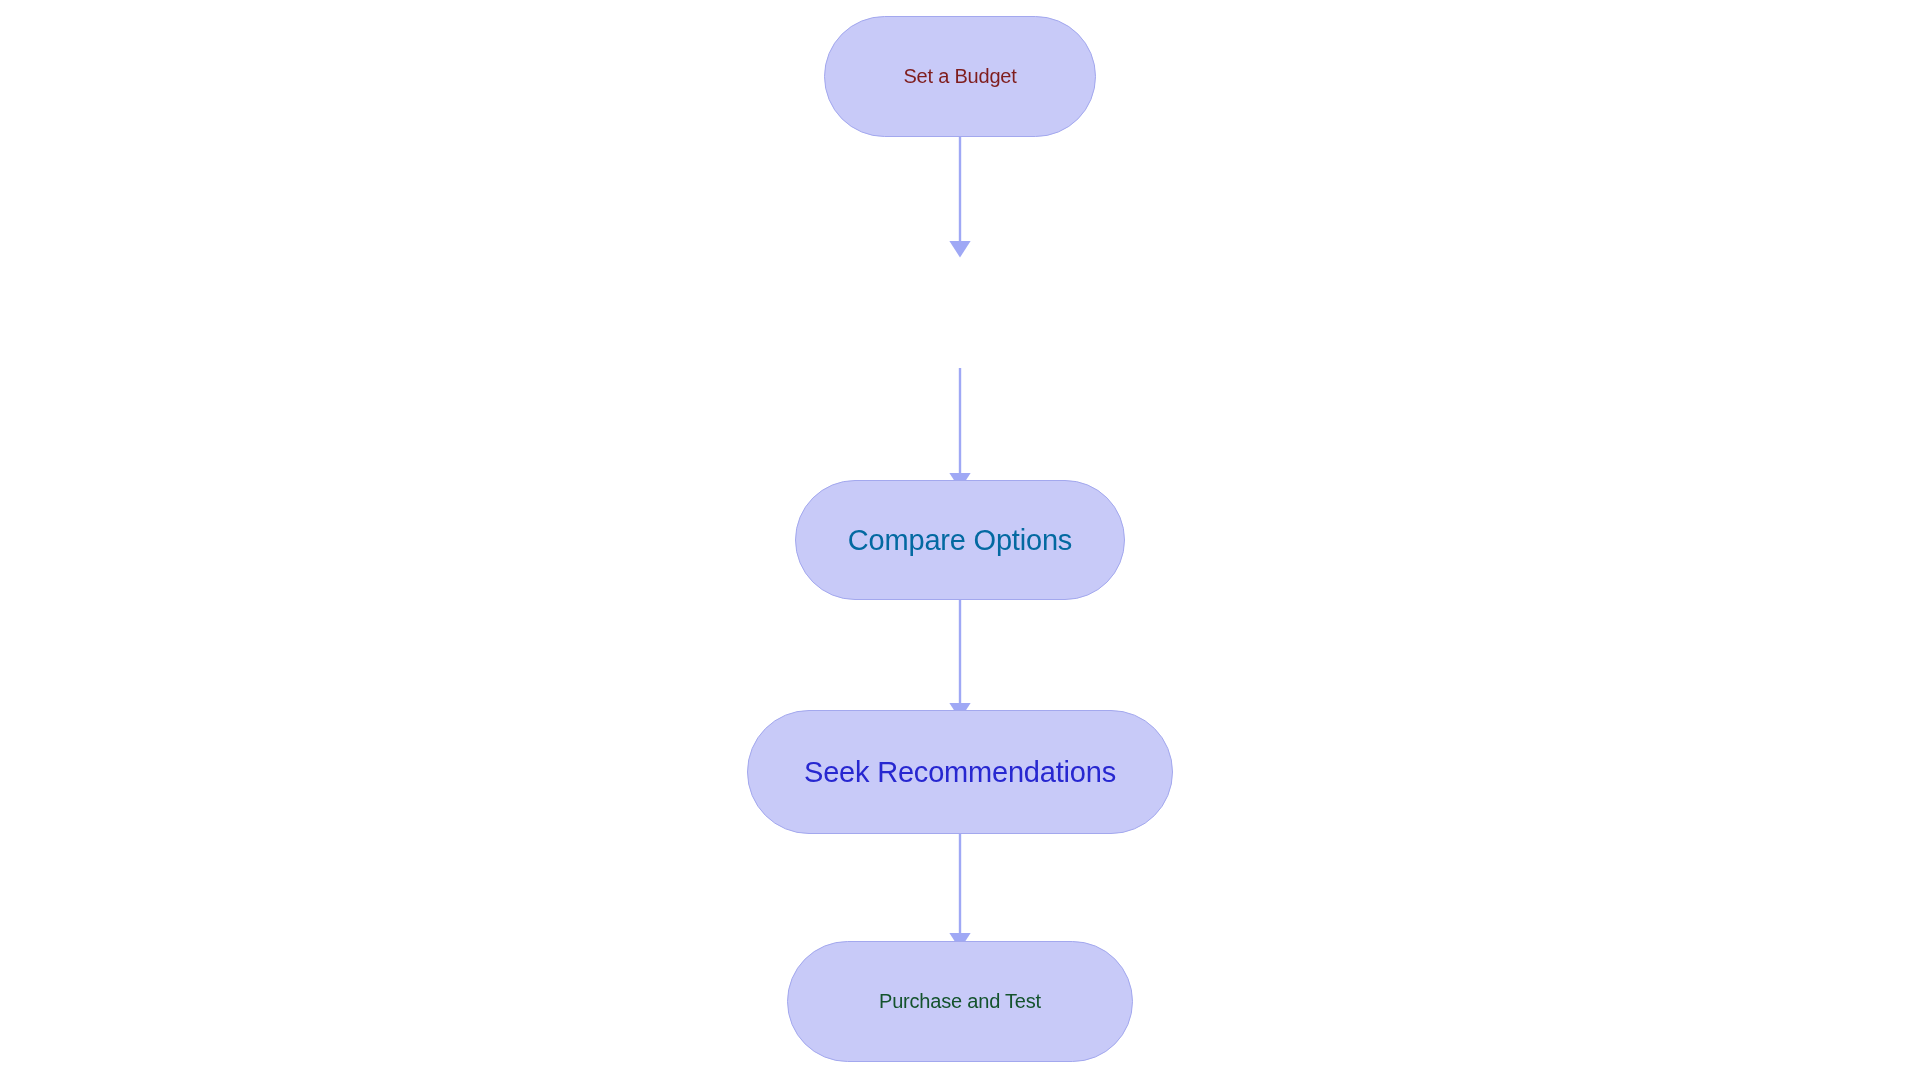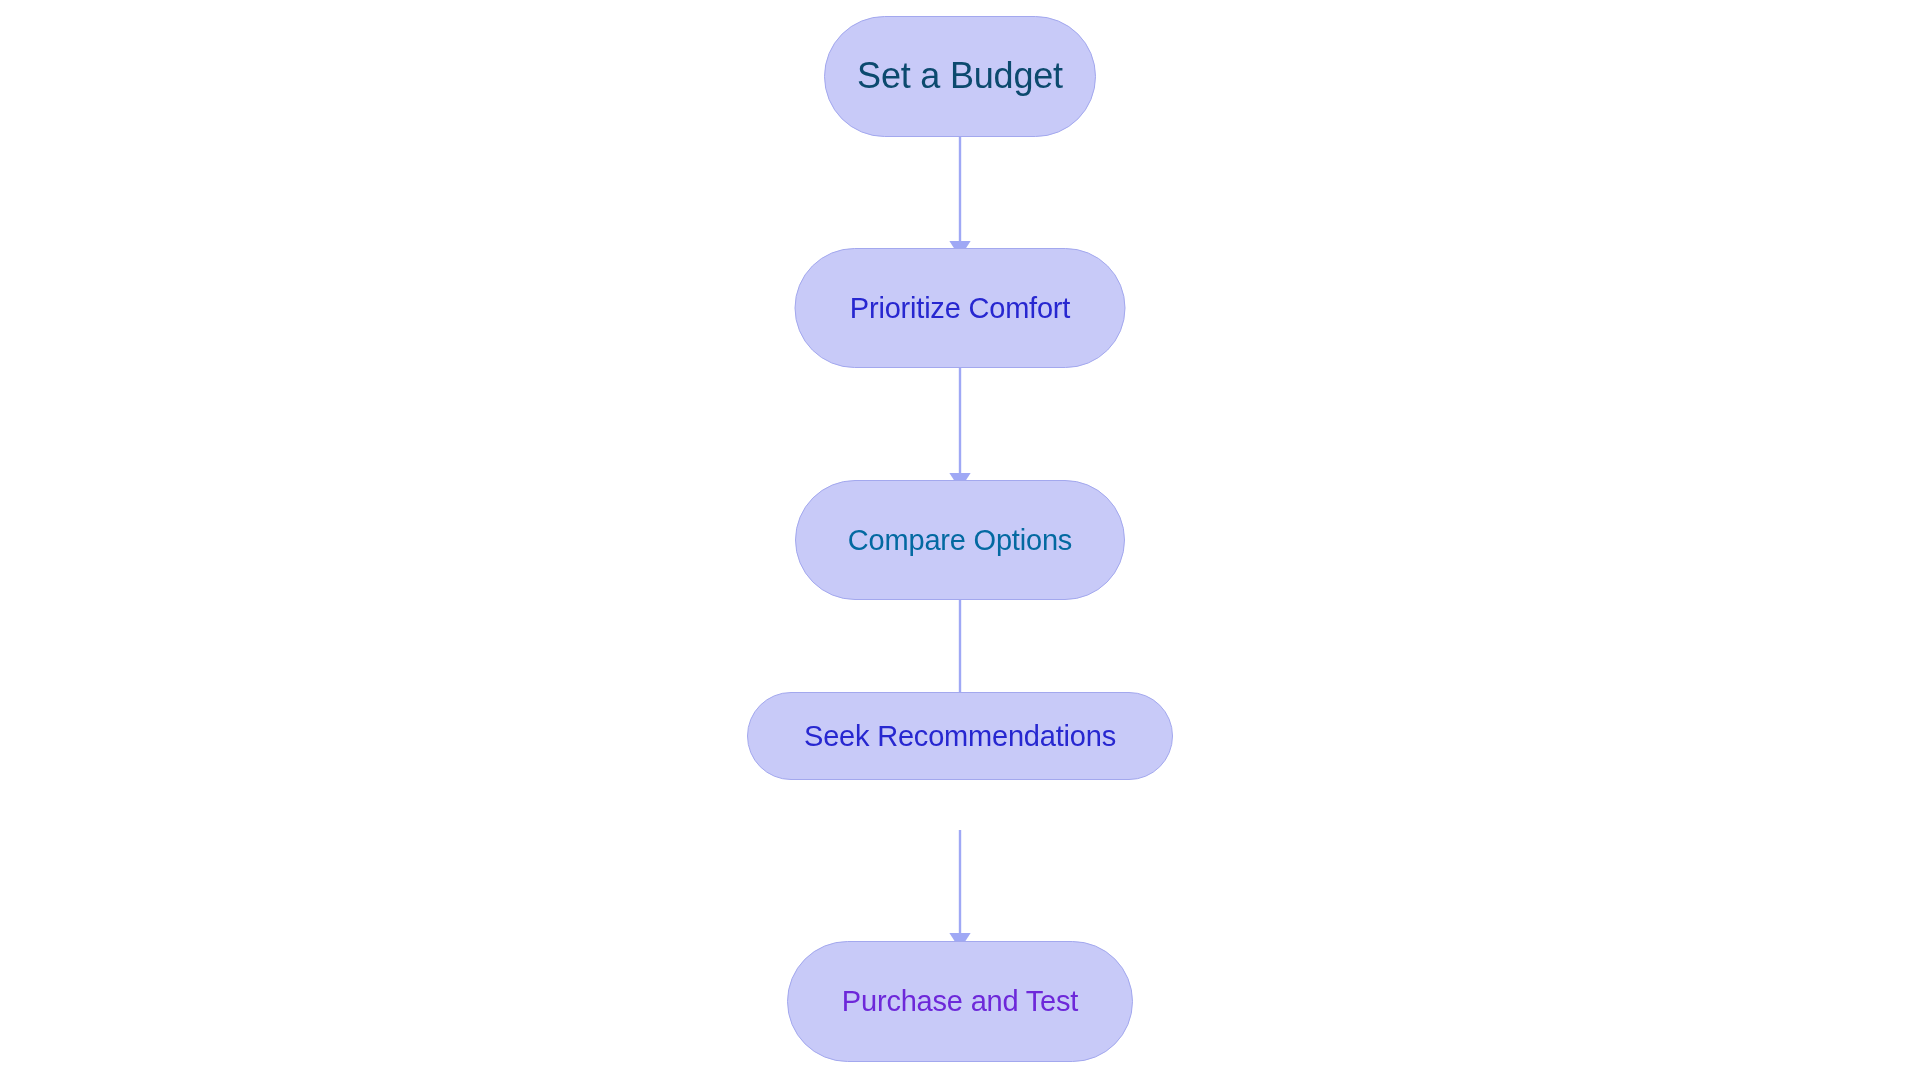--- a/index.html
+++ b/index.html
@@ -76,29 +76,26 @@
     <g id="edge-group">
         <line x1="960" y1="137" x2="960" y2="246" stroke="#9fa8f5" stroke-width="2.4" marker-end="url(#arrowhead)"></line>
         <line x1="960" y1="368" x2="960" y2="478" stroke="#9fa8f5" stroke-width="2.4" marker-end="url(#arrowhead)"></line>
         <line x1="960" y1="600" x2="960" y2="708" stroke="#9fa8f5" stroke-width="2.4" marker-end="url(#arrowhead)"></line>
         <line x1="960" y1="830" x2="960" y2="938" stroke="#9fa8f5" stroke-width="2.4" marker-end="url(#arrowhead)"></line>
       </g>
   </svg>
 
   <div id="node-layer">
       <div class="flow-node" style="left: 960px; top: 15.5px; width: 272px; height: 121px; background: rgb(200, 202, 248); border-color: rgb(163, 168, 238);">
-        <span class="flow-node-label" style="color: #0c4a6e; font-size: 36px;">Set a Budget</span>
-      </div>
-      <div class="flow-node" style="left: 960px; top: 248px; width: 331px; height: 120px; background: rgb(200, 202, 248); border-color: rgb(163, 168, 238);">
-        <span class="flow-node-label" style="color: rgb(39, 39, 208); font-size: 29px;">Prioritize Comfort</span>
+        <span class="flow-node-label" style="color: #7f1d1d; font-size: 20px;">Set a Budget</span>
       </div>
       <div class="flow-node" style="left: 960px; top: 480px; width: 330px; height: 120px; background: rgb(200, 202, 248); border-color: rgb(163, 168, 238);">
         <span class="flow-node-label" style="color: #0369a1; font-size: 29px;">Compare Options</span>
       </div>
-      <div class="flow-node" style="left: 960px; top: 692px; width: 426px; height: 88px; background: rgb(200, 202, 248); border-color: rgb(163, 168, 238);">
+      <div class="flow-node" style="left: 960px; top: 710px; width: 426px; height: 124px; background: rgb(200, 202, 248); border-color: rgb(163, 168, 238);">
         <span class="flow-node-label" style="color: rgb(39, 39, 208); font-size: 29px;">Seek Recommendations</span>
       </div>
       <div class="flow-node" style="left: 960px; top: 940.5px; width: 346px; height: 121px; background: rgb(200, 202, 248); border-color: rgb(163, 168, 238);">
-        <span class="flow-node-label" style="color: #6d28d9; font-size: 29px;">Purchase and Test</span>
+        <span class="flow-node-label" style="color: #14532d; font-size: 20px;">Purchase and Test</span>
       </div>
     </div>
 
 </div>
 
 </body></html>

